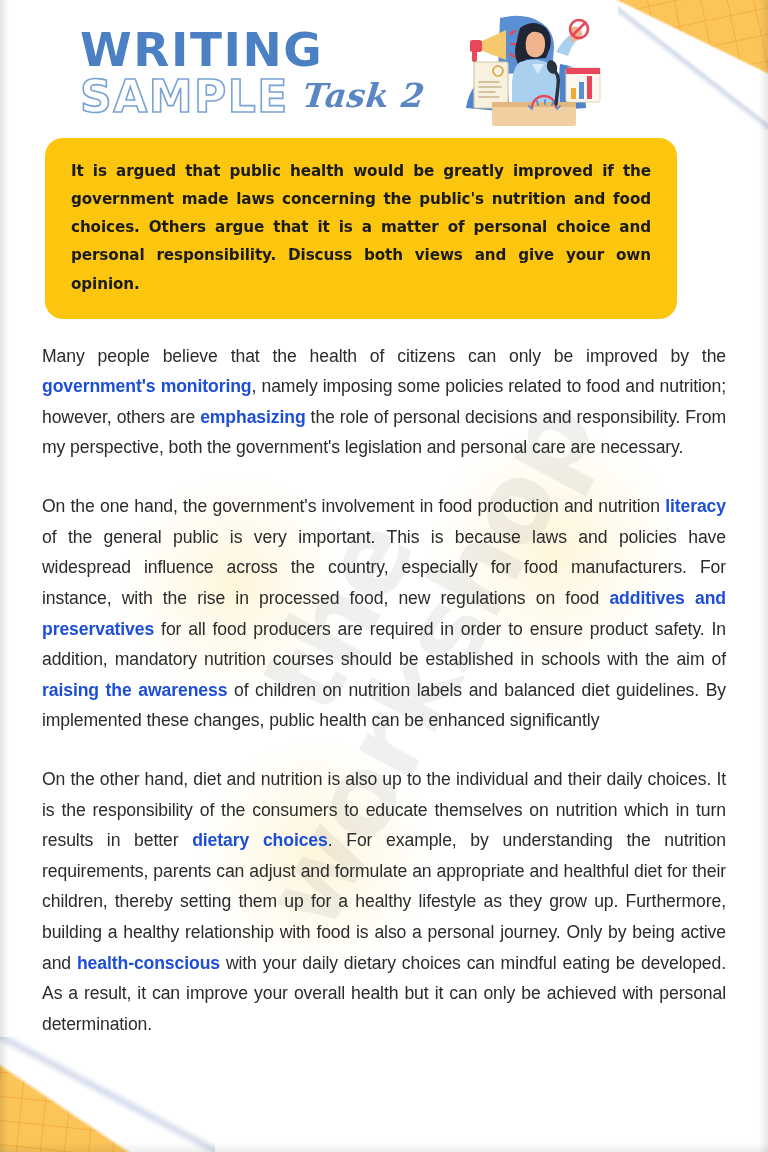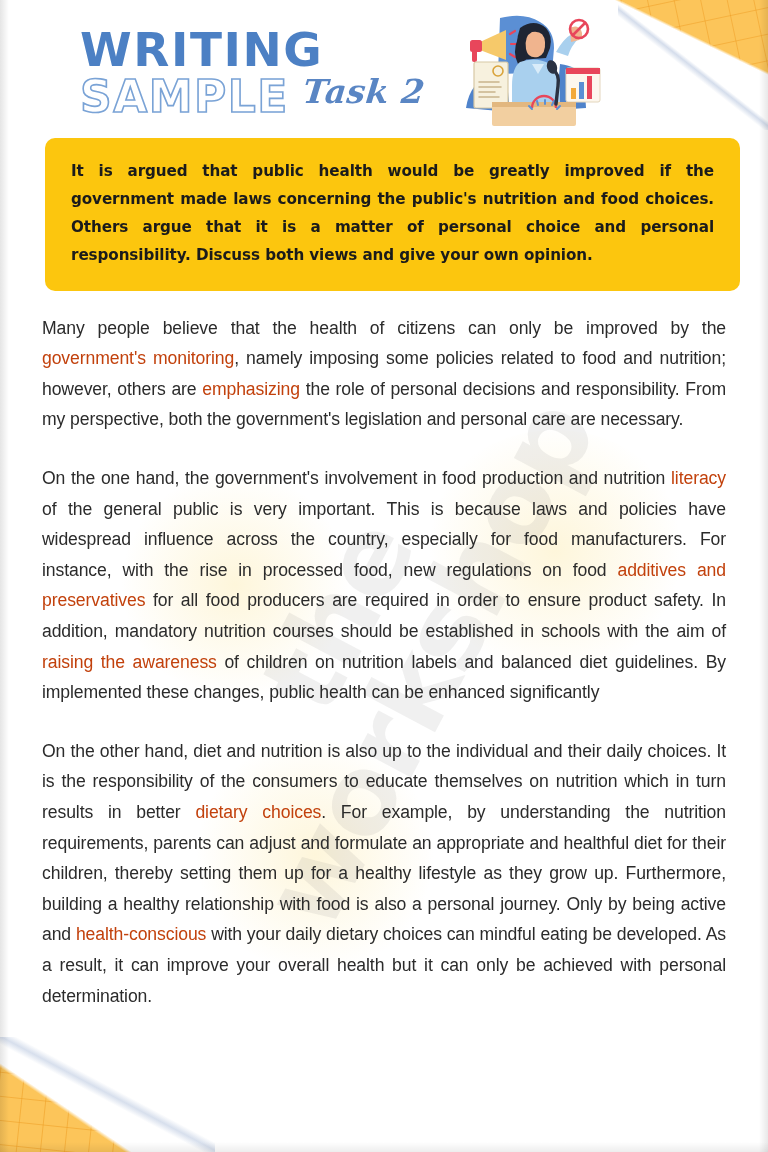--- a/index.html
+++ b/index.html
@@ -143,21 +143,21 @@
     font-weight: 700;
     font-size: 46px;
     letter-spacing: 1.5px;
     color: #4c80c4;
     line-height: .98;
     transform: scaleX(1.02);
     transform-origin: left center;
   }
   .title-row2 {
     display: flex;
-    align-items: flex-start;
+    align-items: center;
     gap: 14px;
     margin-top: 2px;
   }
   .title-outline {
     font-family: "DejaVu Sans", sans-serif;
     font-weight: 700;
     font-size: 44px;
     letter-spacing: 1.5px;
     line-height: 1;
     color: transparent;
@@ -180,23 +180,23 @@
     position: absolute;
     right: 108px;
     top: 12px;
     width: 172px;
     height: 116px;
   }
 
   
   .prompt-box {
     margin: 4px 0 0 5px;
-    width: 695px;
+    width: 632px;
     background: #fcc60e;
-    border-radius: 10px;
+    border-radius: 18px;
     padding: 19px 26px 21px 26px;
     box-sizing: border-box;
   }
   .prompt-text {
     font-family: "DejaVu Sans", sans-serif;
     font-weight: 700;
     font-size: 15.2px;
     line-height: 1.85;
     color: #1b1b1b;
     text-align: justify;
@@ -214,21 +214,21 @@
     font-family: "Liberation Sans", sans-serif;
     font-size: 17.6px;
     line-height: 1.74;
     color: #2b2b2b;
     text-align: justify;
     text-align-last: left;
     margin: 0 0 28px 0;
     letter-spacing: -.1px;
   }
   .para:last-child { margin-bottom: 12px; }
-  .para b { font-weight: 400; color: #c2410c; }
+  .para b { font-weight: 700; color: #1d4ed8; }
 </style>
 </head>
 <body>
 
 <div id="page">
 
   <div class="corner-tr"></div>
   <div class="corner-tr-edge"></div>
   <div class="corner-bl"></div>
   <div class="corner-bl-edge"></div>

